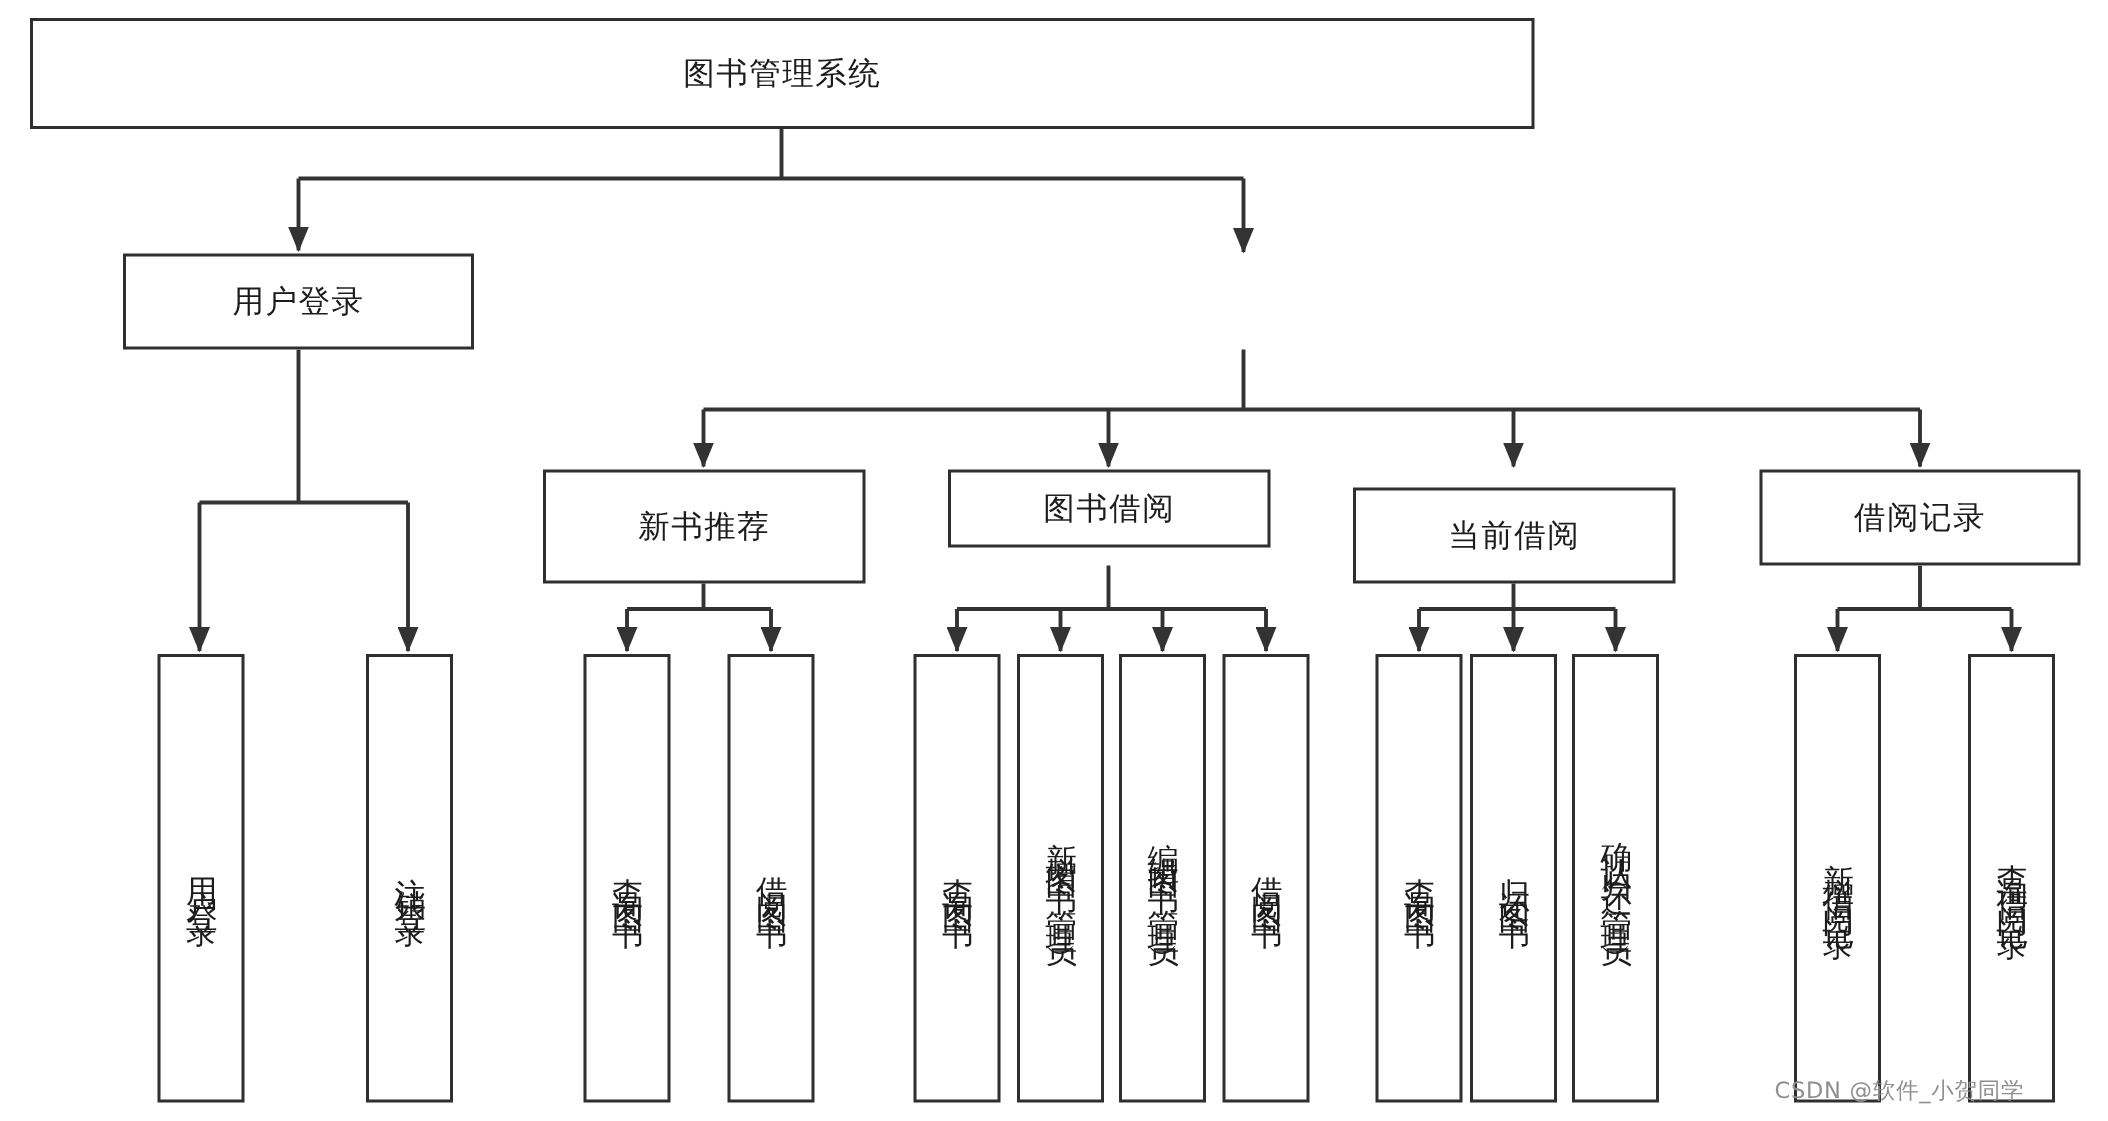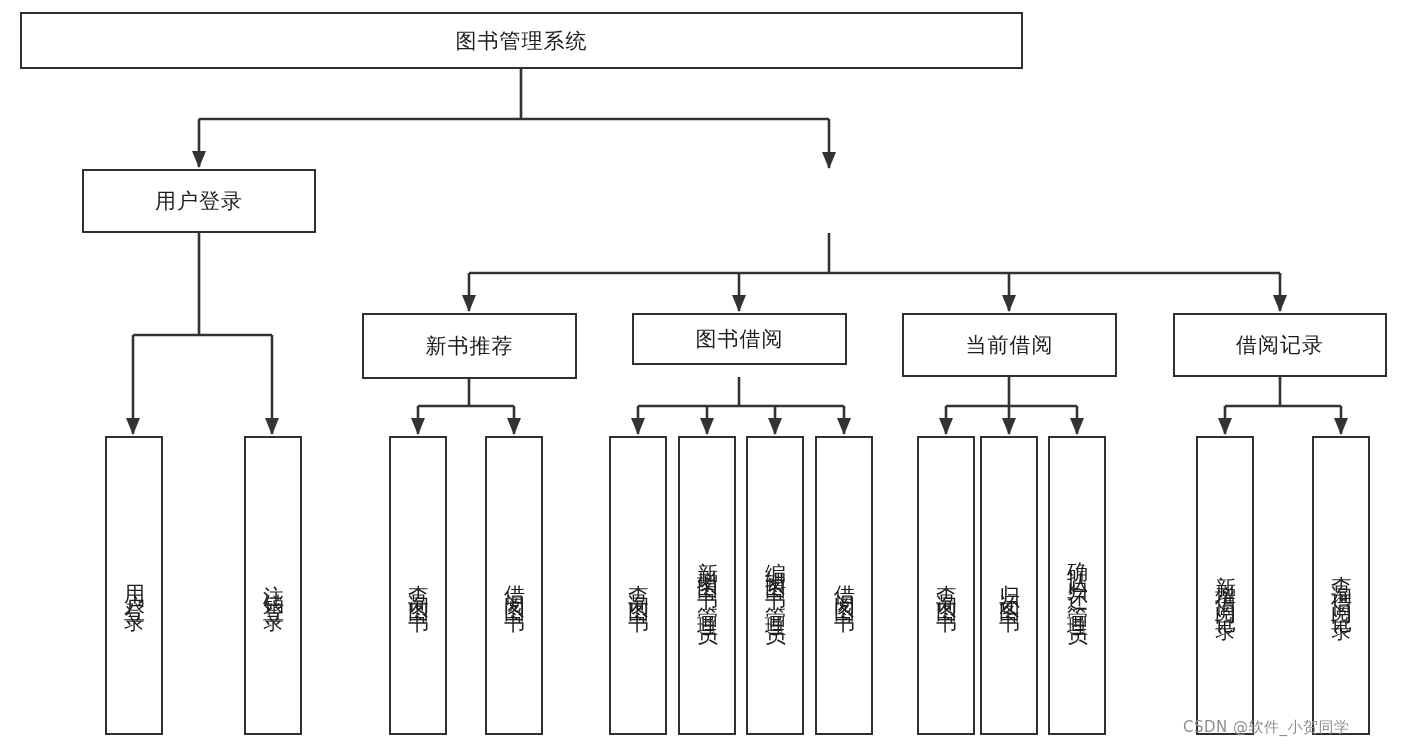--- a/index.html
+++ b/index.html
@@ -65,35 +65,35 @@
     <path class="wire" d="M1009,377 V406 M946,406 H1077"></path>
     <line class="wire" x1="946" y1="406" x2="946" y2="434" marker-end="url(#arw)"></line>
     <line class="wire" x1="1009" y1="406" x2="1009" y2="434" marker-end="url(#arw)"></line>
     <line class="wire" x1="1077" y1="406" x2="1077" y2="434" marker-end="url(#arw)"></line>
 
     <path class="wire" d="M1280,377 V406 M1225,406 H1341"></path>
     <line class="wire" x1="1225" y1="406" x2="1225" y2="434" marker-end="url(#arw)"></line>
     <line class="wire" x1="1341" y1="406" x2="1341" y2="434" marker-end="url(#arw)"></line>
   </svg>
 
-  <div class="box" style="left:20px;top:12px;width:1003px;height:57px">
+  <div class="box" style="left:20px;top:12px;width:1003px;height:74px">
     <span>图书管理系统</span>
   </div>
 
   <div class="box" style="left:82px;top:169px;width:234px;height:64px">
     <span>用户登录</span>
   </div>
 
-  <div class="box" style="left:362px;top:313px;width:215px;height:66px">
+  <div class="box" style="left:362px;top:313px;width:215px;height:76px">
     <span>新书推荐</span>
   </div>
   <div class="box" style="left:632px;top:313px;width:215px;height:52px">
     <span>图书借阅</span>
   </div>
-  <div class="box" style="left:902px;top:313px;width:215px;height:64px">
+  <div class="box" style="left:902px;top:325px;width:215px;height:64px">
     <span>当前借阅</span>
   </div>
   <div class="box" style="left:1173px;top:313px;width:214px;height:64px">
     <span>借阅记录</span>
   </div>
 
   <div class="box leaf" style="left:105px;top:436px;width:58px;height:299px">
     <span>用户登录</span>
   </div>
   <div class="box leaf" style="left:244px;top:436px;width:58px;height:299px">

